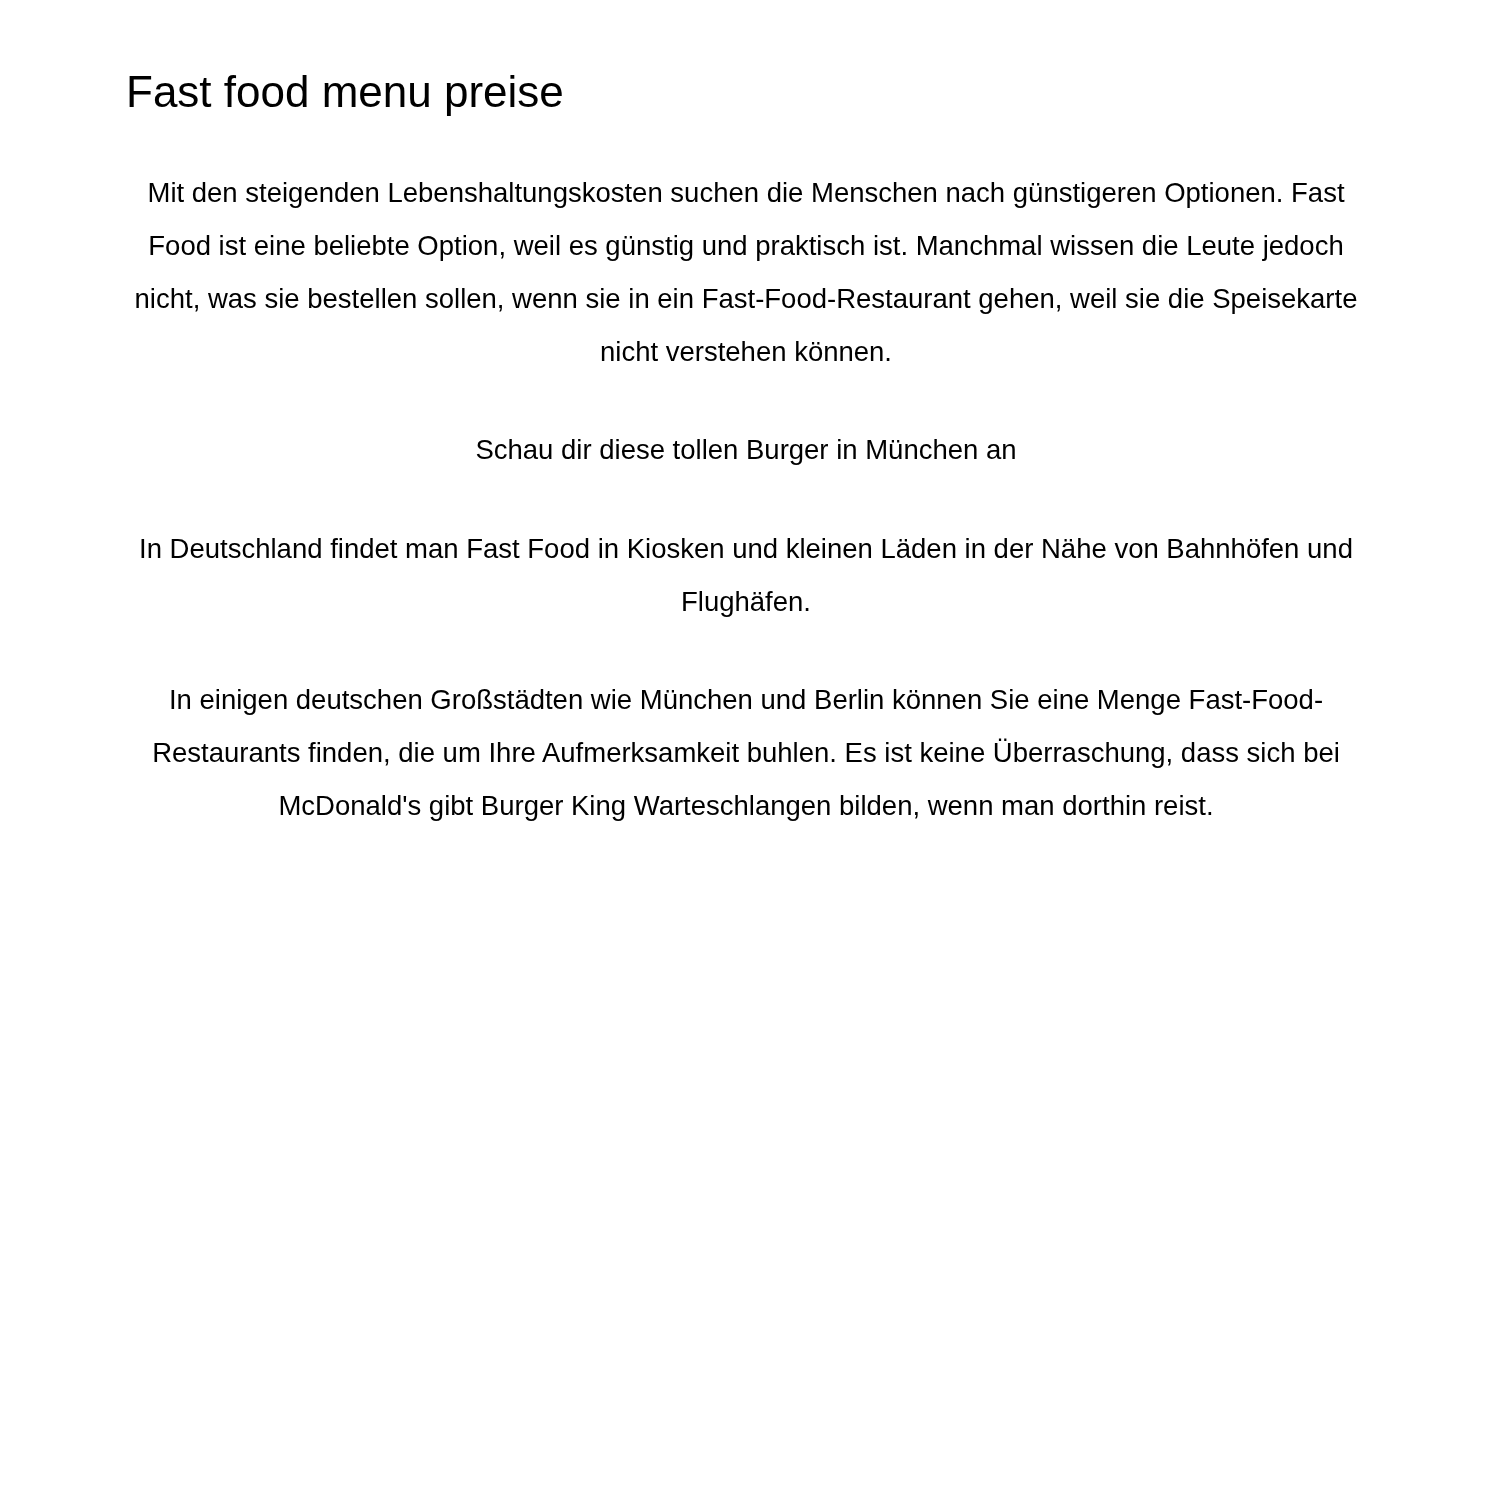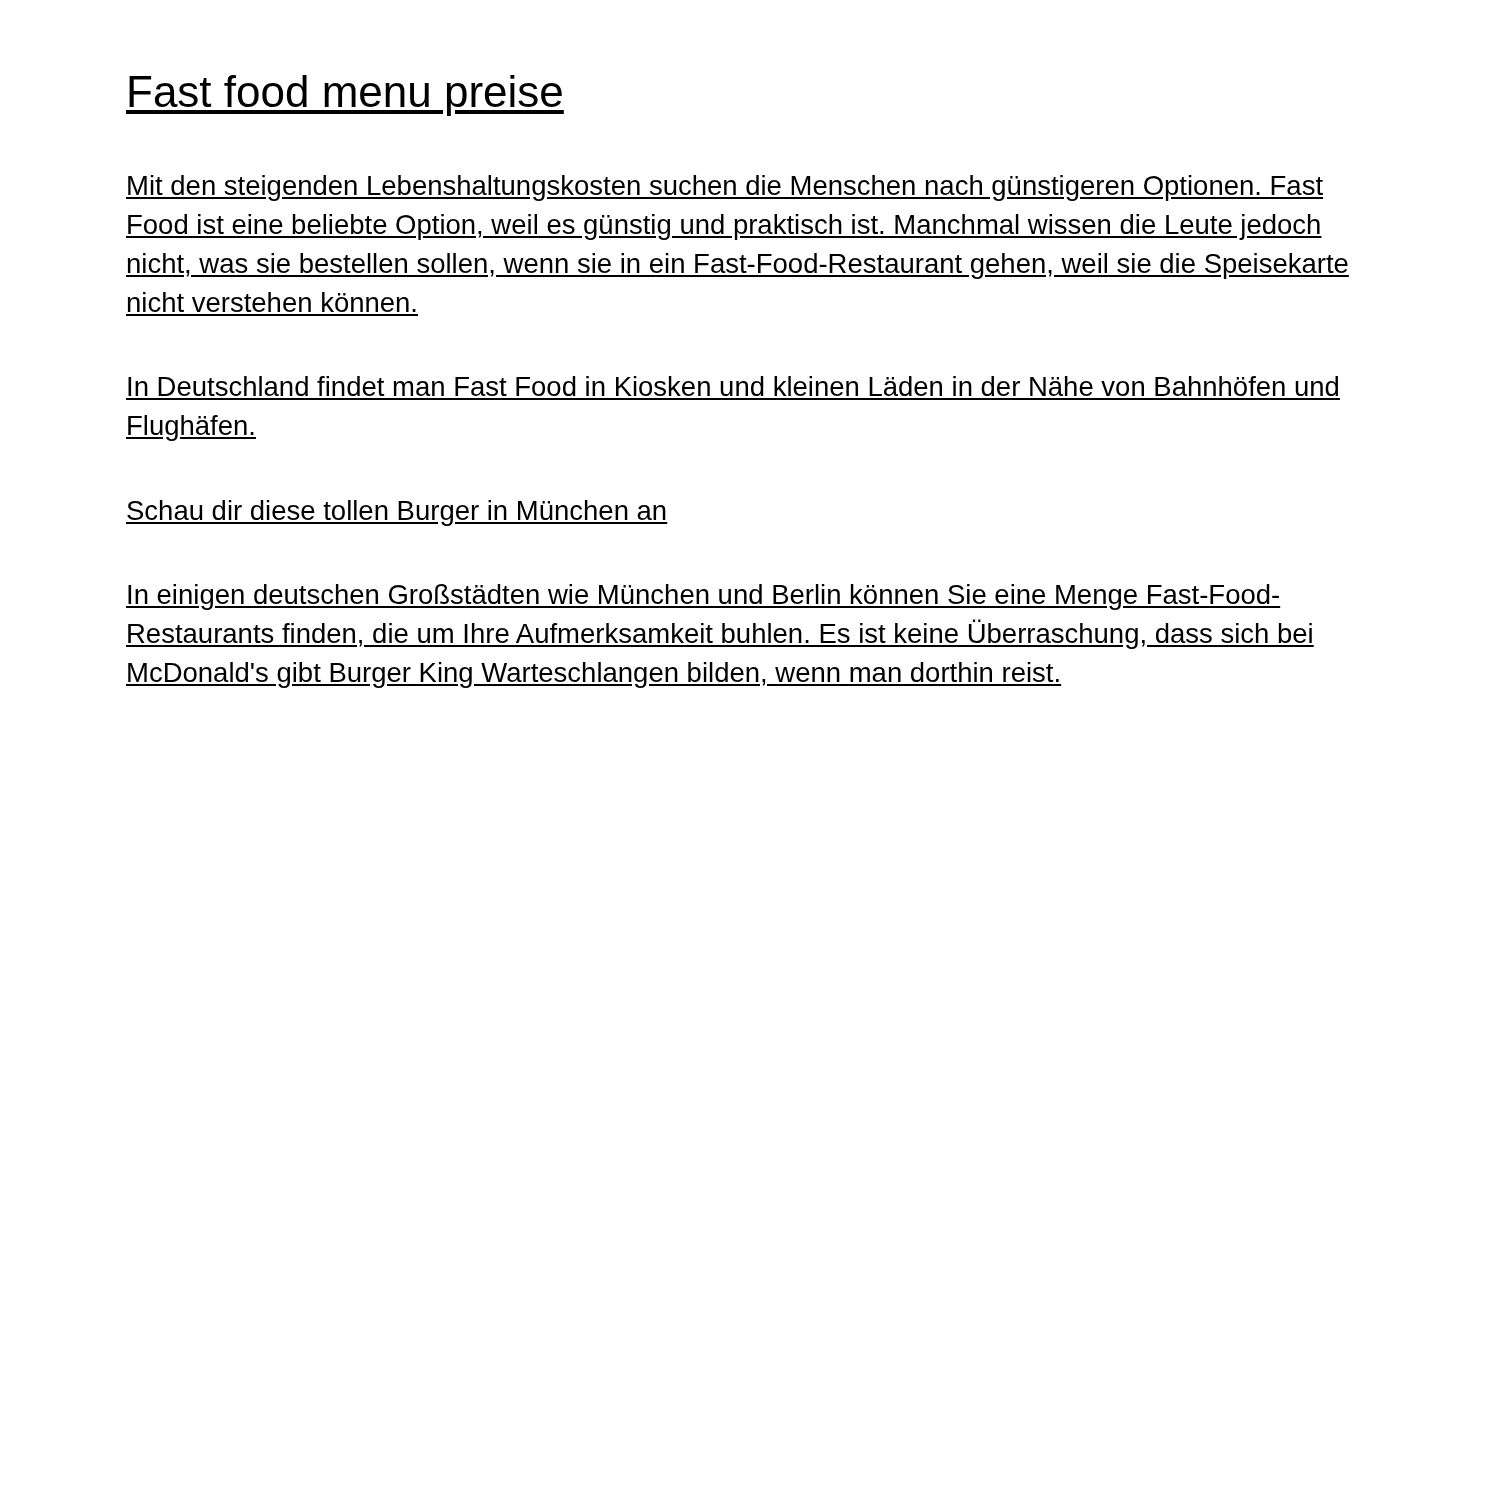--- a/index.html
+++ b/index.html
@@ -11,38 +11,38 @@
     }
     body {
       font-family: "Liberation Sans", sans-serif;
       color: #000000;
     }
     .page {
       position: relative;
       padding: 64px 104px 0 126px;
       box-sizing: border-box;
       width: 1500px;
-      text-decoration: underline;
     }
     h1 {
       font-family: "Liberation Sans", sans-serif;
       font-weight: normal;
       font-size: 44px;
       line-height: 56px;
       margin: 0 0 46px 0;
     }
     p {
       font-size: 27.5px;
-      line-height: 39px;
+      line-height: 53px;
       margin: 0 0 45.4px 0;
       width: 1240px;
+      text-align: center;
     }
   </style>
 </head>
 <body>
 
 <div class="page">
   <h1>Fast food menu preise</h1>
   <p>Mit den steigenden Lebenshaltungskosten suchen die Menschen nach günstigeren Optionen. Fast Food ist eine beliebte Option, weil es günstig und praktisch ist. Manchmal wissen die Leute jedoch nicht, was sie bestellen sollen, wenn sie in ein Fast-Food-Restaurant gehen, weil sie die Speisekarte nicht verstehen können.</p>
+  <p>Schau dir diese tollen Burger in München an</p>
   <p>In Deutschland findet man Fast Food in Kiosken und kleinen Läden in der Nähe von Bahnhöfen und Flughäfen.</p>
-  <p>Schau dir diese tollen Burger in München an</p>
   <p>In einigen deutschen Großstädten wie München und Berlin können Sie eine Menge Fast-Food-Restaurants finden, die um Ihre Aufmerksamkeit buhlen. Es ist keine Überraschung, dass sich bei McDonald's gibt Burger King Warteschlangen bilden, wenn man dorthin reist.</p>
 </div>
 
 </body></html>

